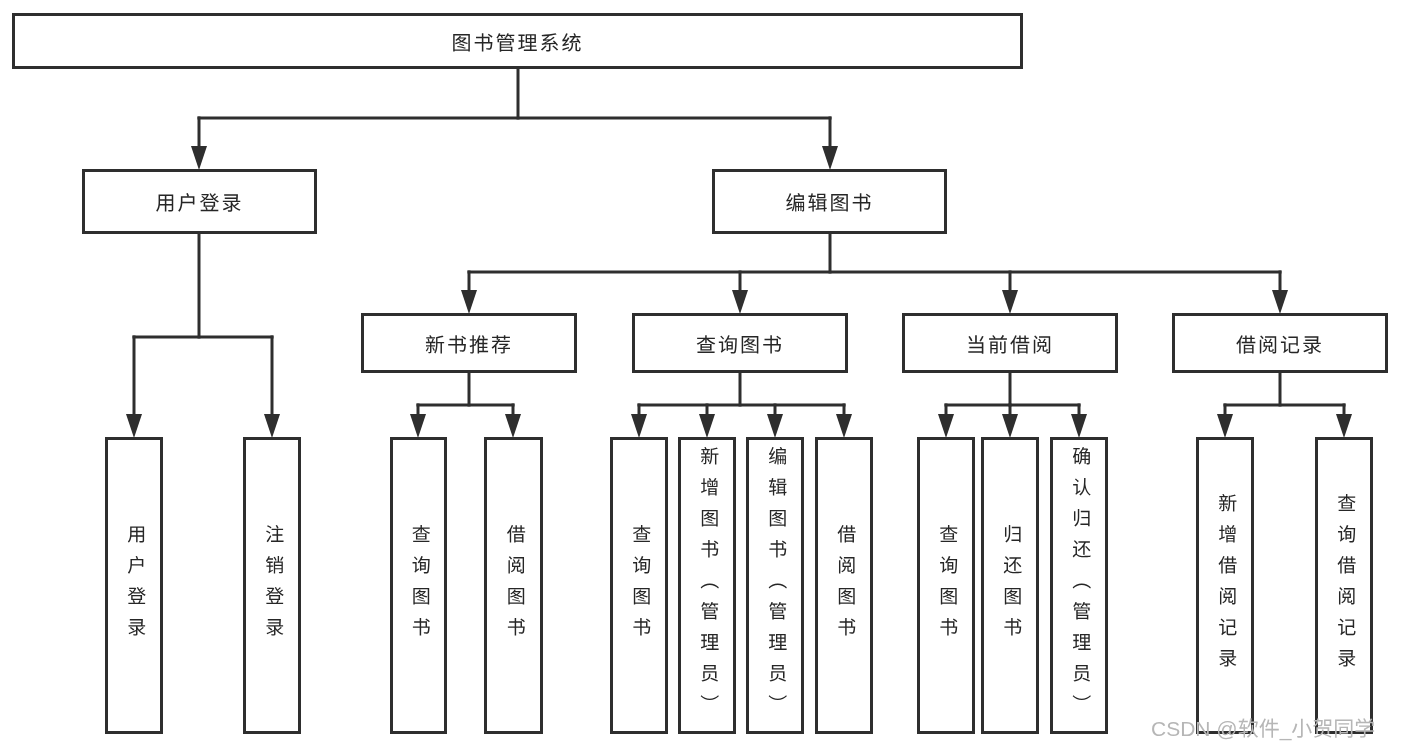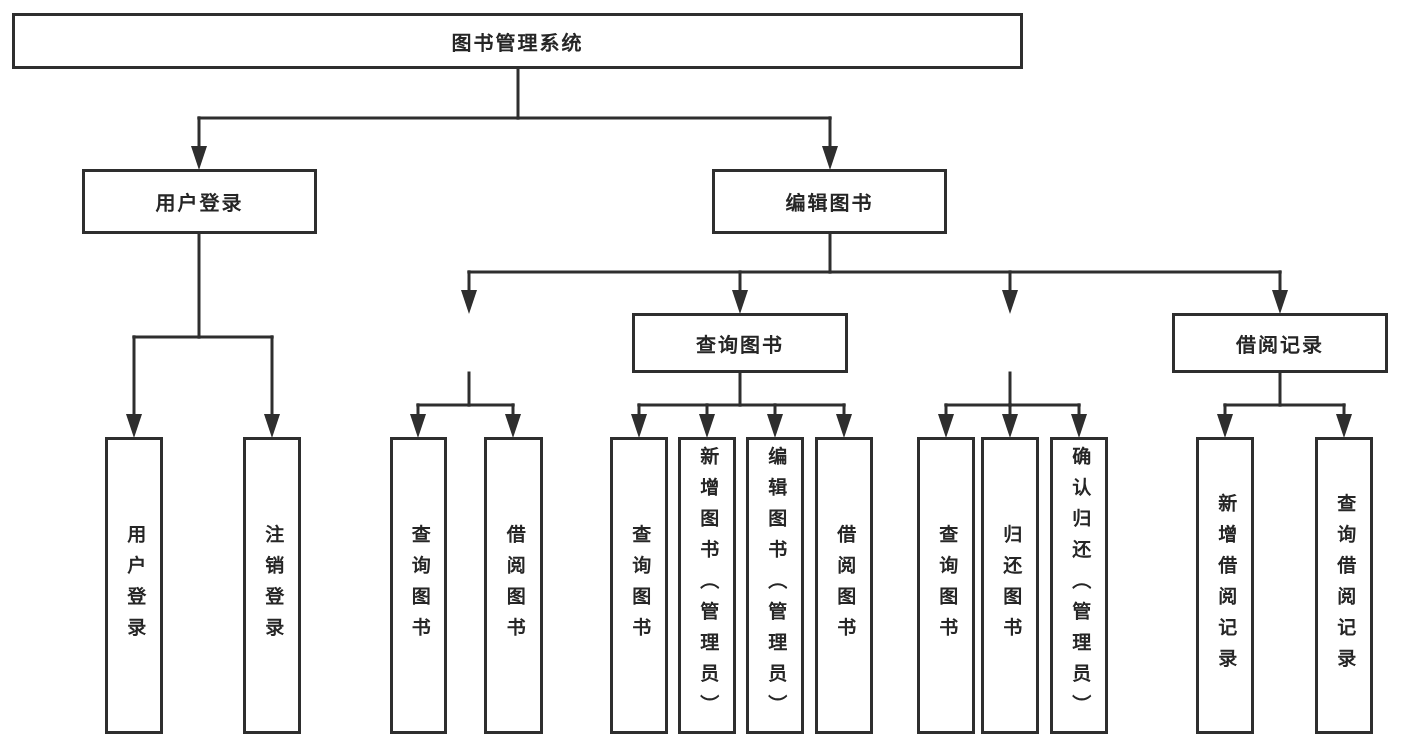--- a/index.html
+++ b/index.html
@@ -3,21 +3,20 @@
 <meta charset="utf-8">
 <style>
   html, body { margin: 0; padding: 0; }
   body { background: #ffffff; font-family: "Liberation Sans", "DejaVu Sans", sans-serif; }
   #canvas {
     position: relative;
     width: 1405px;
     height: 744px;
     background: #ffffff;
     overflow: hidden;
-    font-weight: bold;
   }
   #connectors {
     position: absolute;
     left: 0; top: 0;
     width: 1405px; height: 747px;
     z-index: 1;
   }
   #connectors line {
     stroke: #2e2e2e;
     stroke-width: 3;
@@ -146,22 +145,28 @@
     <span>图书管理系统</span>
   </div>
 
   <div class="box h" style="left:82px;top:169px;width:235px;height:65px">
     <span>用户登录</span>
   </div>
   <div class="box h" style="left:712px;top:169px;width:235px;height:65px">
     <span>编辑图书</span>
   </div>
 
+  <div class="box h" style="left:361px;top:313px;width:216px;height:60px">
+    <span>新书推荐</span>
+  </div>
   <div class="box h" style="left:632px;top:313px;width:216px;height:60px">
     <span>查询图书</span>
+  </div>
+  <div class="box h" style="left:902px;top:313px;width:216px;height:60px">
+    <span>当前借阅</span>
   </div>
   <div class="box h" style="left:1172px;top:313px;width:216px;height:60px">
     <span>借阅记录</span>
   </div>
 
   <div class="box v" style="left:105px;top:437px;width:58px;height:297px">
     <span>用户登录</span>
   </div>
   <div class="box v" style="left:243px;top:437px;width:58px;height:297px">
     <span>注销登录</span>
@@ -197,14 +202,15 @@
     <span>确认归还（管理员）</span>
   </div>
 
   <div class="box v" style="left:1196px;top:437px;width:58px;height:297px">
     <span>新增借阅记录</span>
   </div>
   <div class="box v" style="left:1315px;top:437px;width:58px;height:297px">
     <span>查询借阅记录</span>
   </div>
 
+  <div id="watermark">CSDN @软件_小贺同学</div>
 
 </div>
 
 </body></html>

